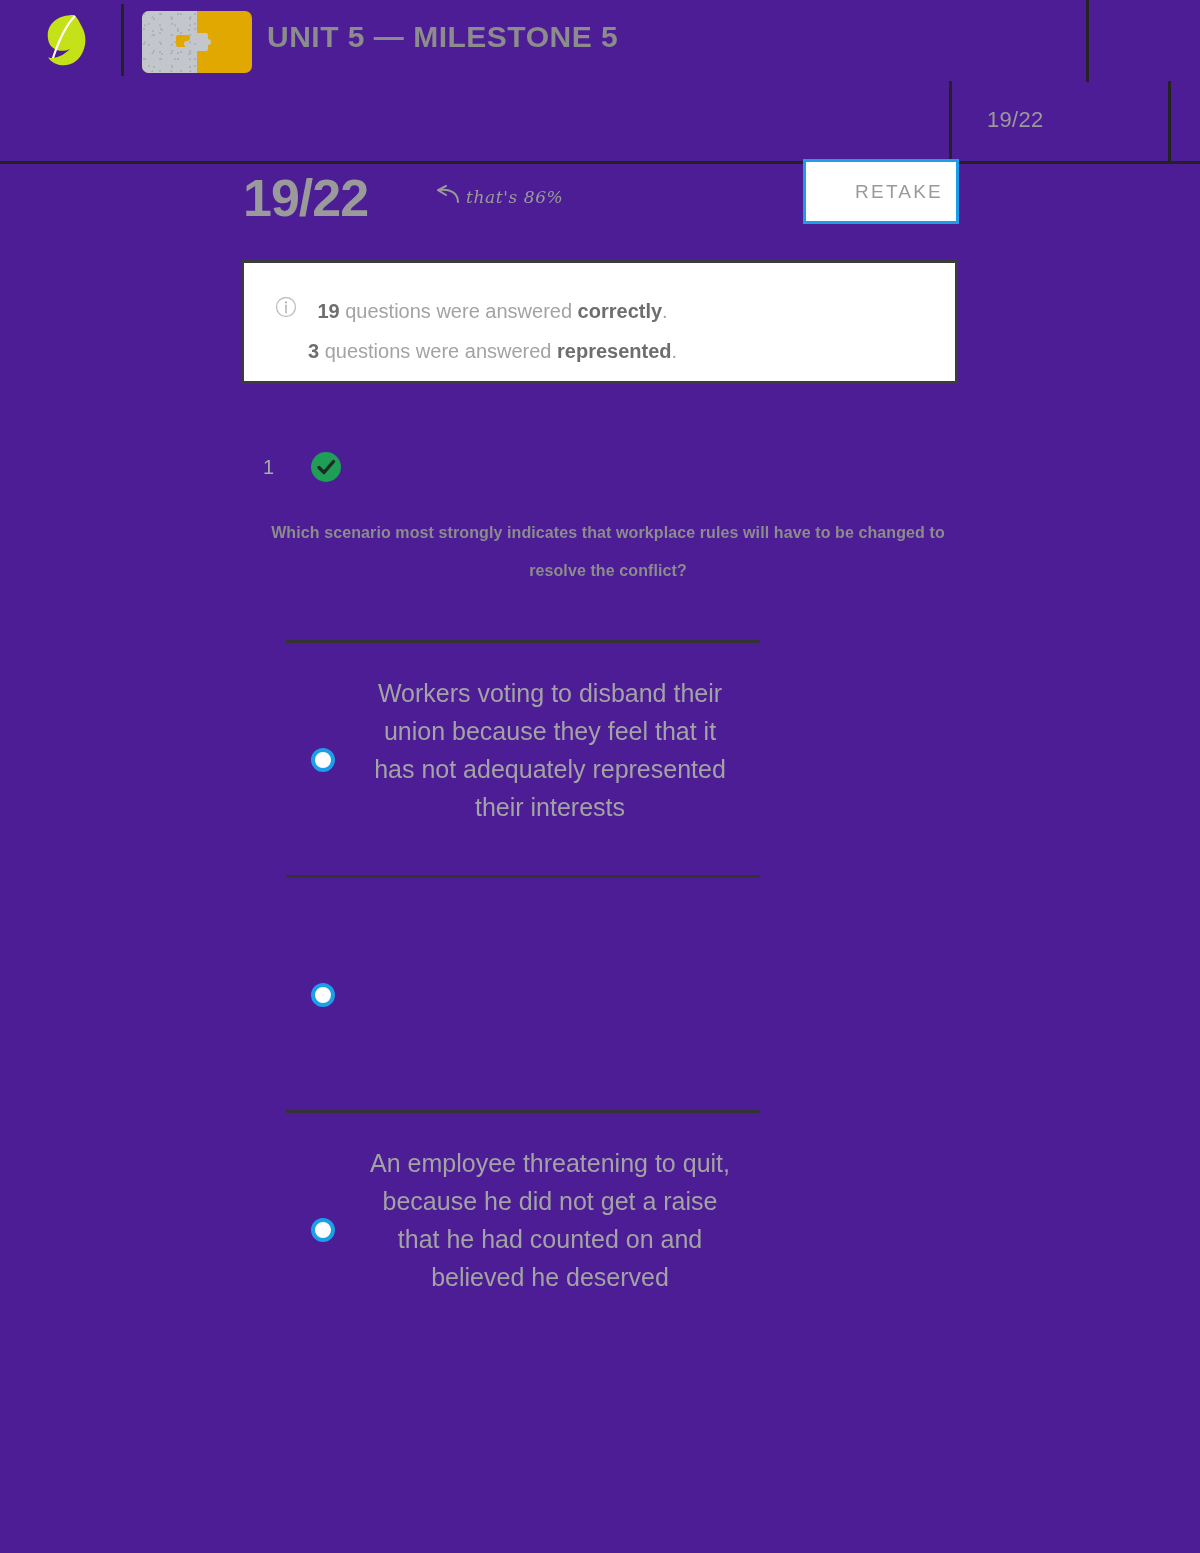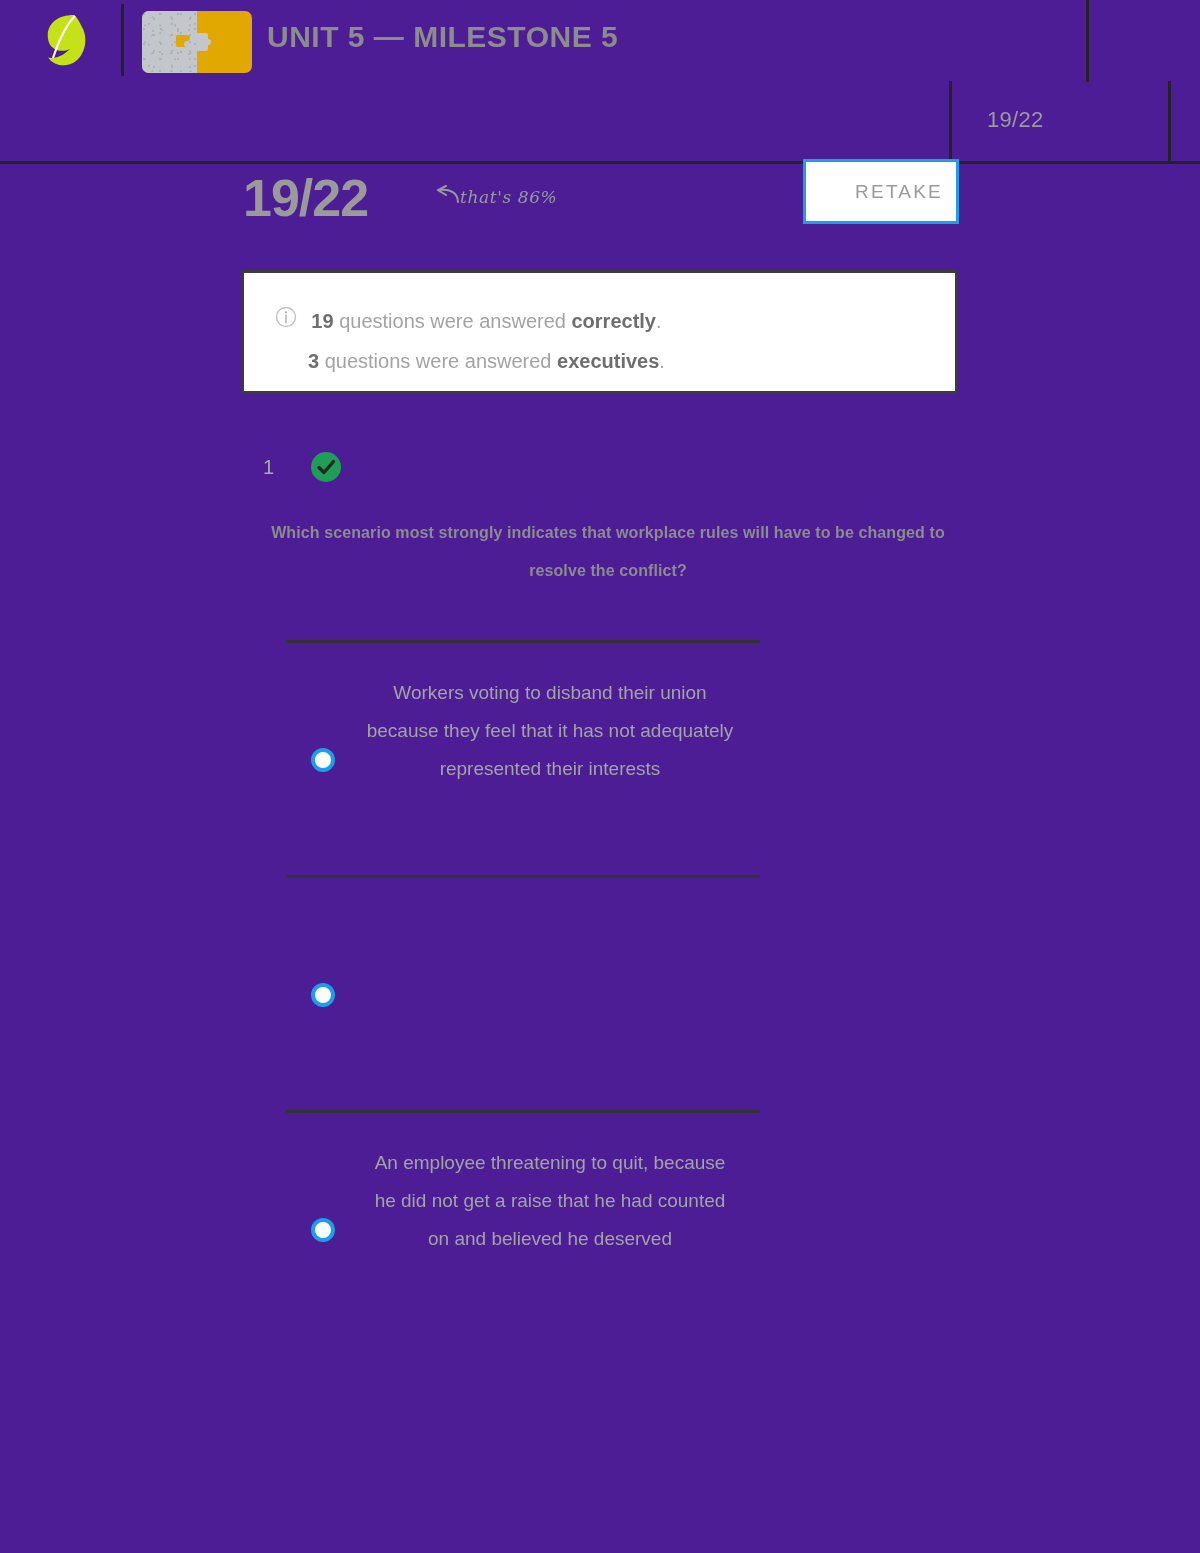--- a/index.html
+++ b/index.html
@@ -128,20 +128,21 @@
     font-size: 52px;
     font-weight: bold;
     color: #9a9a9a;
     letter-spacing: -1px;
   }
   .hand-note {
     position: absolute;
     left: 434px; top: 22px;
     display: flex;
     align-items: center;
+    gap: 6px;
     color: #9a9a9a;
   }
   .hand-note .note-text {
     font-family: "DejaVu Serif", serif;
     font-size: 17px;
     font-style: italic;
     letter-spacing: .6px;
   }
   .retake-btn {
     position: absolute;
@@ -155,21 +156,21 @@
     display: flex;
     align-items: center;
     justify-content: center;
     cursor: pointer;
     padding-left: 36px;
   }
 
   
   .info-box {
     position: absolute;
-    left: 241px; top: 270px;
+    left: 241px; top: 260px;
     width: 717px; height: 124px;
     border: 3px solid #3c3c3c;
     background: #fff;
     text-decoration: underline;
   }
   .info-icon {
     position: absolute;
     left: 31px; top: 33px;
     width: 22px; height: 22px;
   }
@@ -221,21 +222,21 @@
     width: 24px; height: 24px;
     border: 4px solid #1c9ee8;
     border-radius: 50%;
     background: #fff;
     cursor: pointer;
   }
   .answer .atext {
     position: absolute;
     left: 362px; top: 44px;
     width: 376px;
-    font-size: 19px;
+    font-size: 25px;
     color: #a3a3a3;
     line-height: 38px;
   }
 </style>
 </head>
 <body>
 
 <div id="page">
 
   <div class="header">
@@ -294,21 +295,21 @@
         <circle cx="11" cy="11" r="9.5" fill="none" stroke="#c2c2c2" stroke-width="1.4"></circle>
         <circle cx="11" cy="6.4" r="1.1" fill="#b0b0b0"></circle>
         <path d="M11 9.3 v7.4" stroke="#b0b0b0" stroke-width="1.5" stroke-linecap="round"></path>
       </svg>
     </span>
     <div class="info-lines">
       <div>
         <span class="num">19</span><span> questions were answered </span><b>correctly</b><span>.</span>
       </div>
       <div>
-        <span class="num">3</span><span> questions were answered </span><b>executives</b><span>.</span>
+        <span class="num">3</span><span> questions were answered </span><b>represented</b><span>.</span>
       </div>
     </div>
   </div>
 
   <div class="q-meta">
     <div class="q-number">1</div>
     <span class="q-status-icon">
       <svg viewBox="0 0 34 34" width="34" height="34" aria-hidden="true">
         <circle cx="17" cy="17" r="15" fill="#1e9e57"></circle>
         <path d="M10 17.5 L15 22.5 L24.5 11.5" stroke="#1f2b22" stroke-width="3.4" fill="none" stroke-linecap="round" stroke-linejoin="round"></path>

